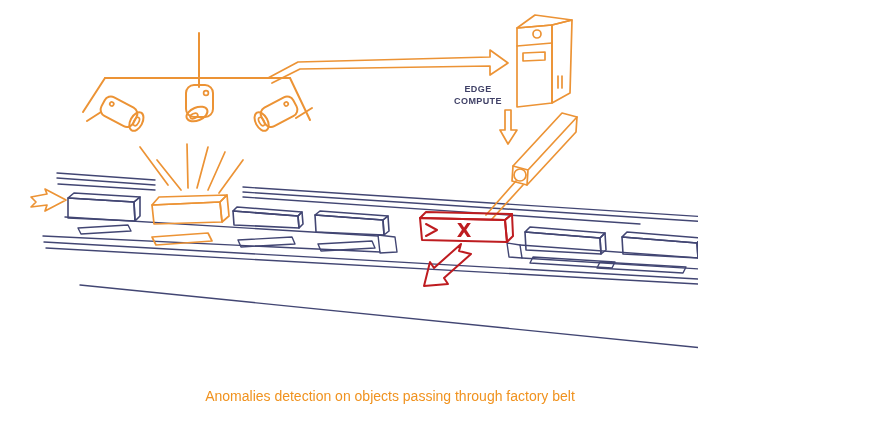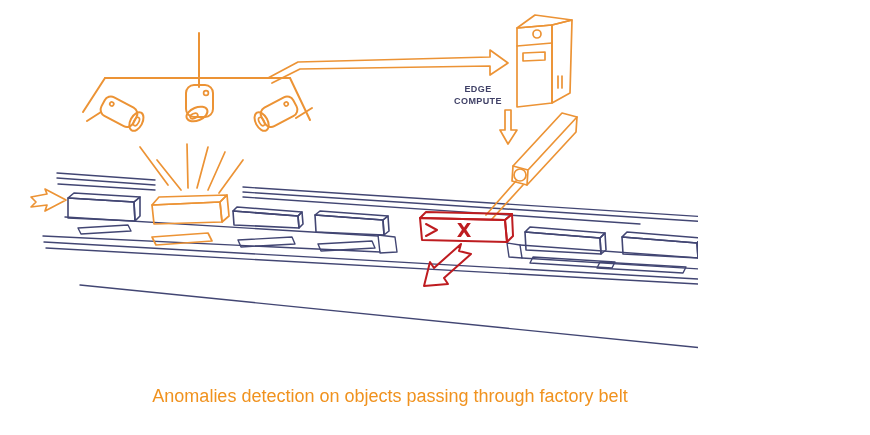--- a/index.html
+++ b/index.html
@@ -17,21 +17,21 @@
   .edge-label{
     fill:var(--c-label,#3F4066);font-family:"Liberation Sans",sans-serif;
     font-size:9px;font-weight:bold;letter-spacing:.4px;text-anchor:middle;
   }
   .x-mark{
     fill:var(--c-red,#BE1C20);font-family:"DejaVu Sans",sans-serif;
     font-size:19px;font-weight:bold;text-anchor:middle;
   }
   .caption{
     position:absolute;left:60px;top:383px;width:660px;text-align:center;
-    color:var(--c-caption,#F0921E);font-size:18px;line-height:26px;
+    color:var(--c-caption,#F0921E);font-size:14px;line-height:26px;
     font-family:"Liberation Sans",sans-serif;
   }
 </style>
 </head>
 <body>
 
 <div class="stage">
 
 <svg width="870" height="435" viewBox="0 0 870 435">
 

